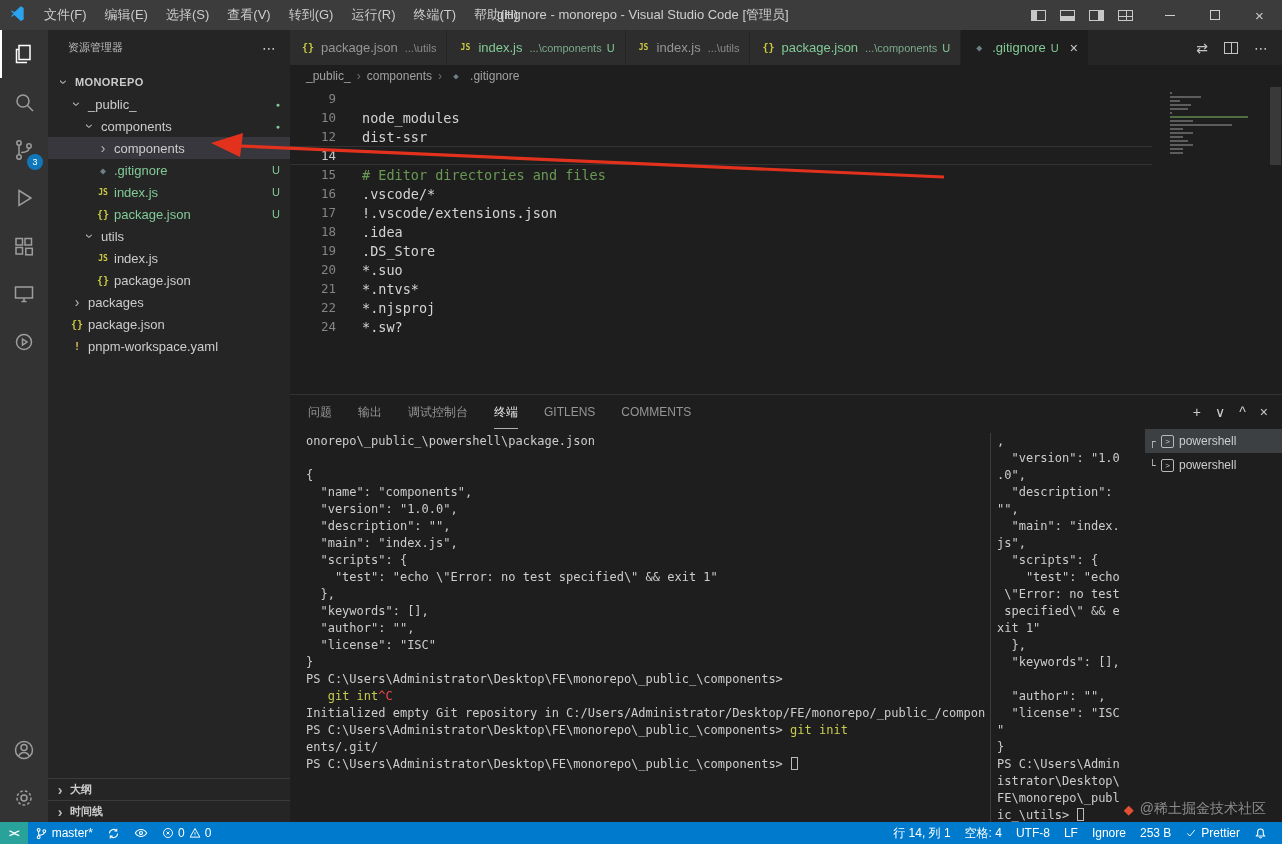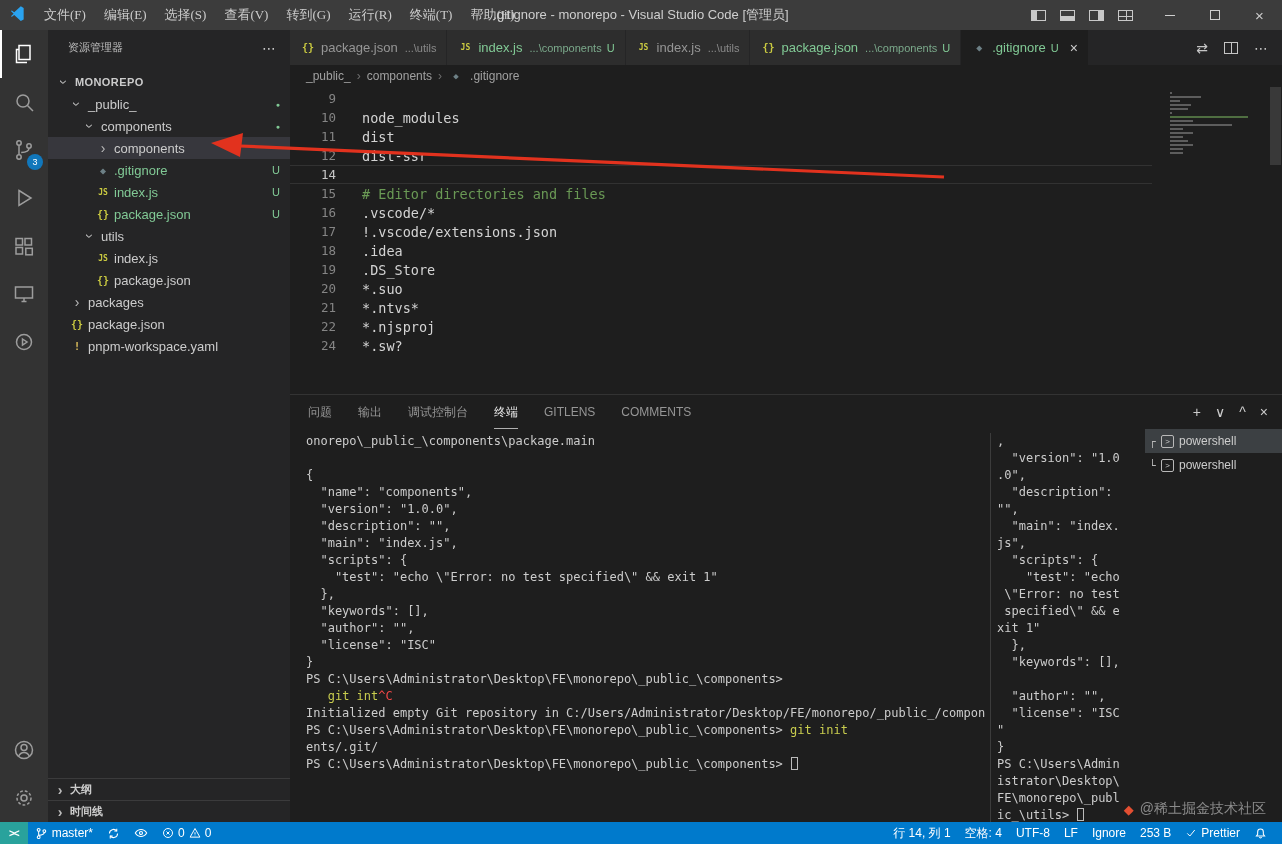--- a/index.html
+++ b/index.html
@@ -7,21 +7,21 @@
   --error-red:#f14747; --command-yellow:#c8cc4e; --arrow-red:#e2321e;
   --badge-blue:#1177bb; --remote-teal:#29a29c;
 }
 *{margin:0;padding:0;box-sizing:border-box;}
 html,body{width:1282px;height:844px;overflow:hidden;background:#1e1e1e;
   font-family:"Liberation Sans","DejaVu Sans",sans-serif;color:#cccccc;}
 
 #titlebar{position:absolute;top:0;left:0;right:0;height:30px;background:#3c3c3c;display:flex;align-items:center;font-size:13px;z-index:5;}
 #vscode-logo{width:18px;height:18px;margin:0 8px 0 9px;flex:none;}
 #menus{display:flex;height:100%;}
-.menu-item{padding:0 9px;display:flex;align-items:center;cursor:pointer;white-space:nowrap;font-family:Liberation Serif, serif;}
+.menu-item{padding:0 9px;display:flex;align-items:center;cursor:pointer;white-space:nowrap;}
 #window-title{position:absolute;left:50%;transform:translateX(-50%);white-space:nowrap;color:#cfcfcf;pointer-events:none;}
 .tb-right{margin-left:auto;display:flex;align-items:center;height:100%;}
 .layout-icons{display:flex;gap:14px;margin-right:14px;align-items:center;}
 .wbox{width:15px;height:11px;border:1px solid #c8c8c8;display:inline-block;position:relative;cursor:pointer;}
 .wbox.fleft::before{content:"";position:absolute;left:0;top:0;bottom:0;width:5px;background:#c8c8c8;}
 .wbox.fbottom::before{content:"";position:absolute;left:0;right:0;bottom:0;height:4px;background:#c8c8c8;}
 .wbox.fright::before{content:"";position:absolute;right:0;top:0;bottom:0;width:5px;background:#c8c8c8;}
 .wbox.grid::before{content:"";position:absolute;left:7px;top:0;bottom:0;border-left:1px solid #c8c8c8;}
 .wbox.grid::after{content:"";position:absolute;top:5px;left:0;right:0;border-top:1px solid #c8c8c8;}
 .winbtn{width:45px;height:30px;display:flex;align-items:center;justify-content:center;cursor:pointer;font-size:15px;}
@@ -363,24 +363,20 @@
   <div id="code">
       <div class="code-line">
         <span class="ln">9</span>
         <span class="codetext"></span>
       </div>
       <div class="code-line">
         <span class="ln">10</span>
         <span class="codetext">node_modules</span>
       </div>
       <div class="code-line">
-        <span class="ln">11</span>
-        <span class="codetext">dist</span>
-      </div>
-      <div class="code-line">
         <span class="ln">12</span>
         <span class="codetext">dist-ssr</span>
       </div>
       <div class="code-line current">
         <span class="ln">14</span>
         <span class="codetext"></span>
       </div>
       <div class="code-line">
         <span class="ln">15</span>
         <span class="codetext comment"># Editor directories and files</span>
@@ -450,21 +446,21 @@
         <div class="ptab">COMMENTS</div>
       </div>
     <div class="panel-actions">
       <span class="pa">+</span>
       <span class="pa">∨</span>
       <span class="pa">^</span>
       <span class="pa">×</span>
     </div>
   </div>
   <div id="term-left">
-      <div class="tline"><span>onorepo\_public_\components\package.main</span></div>
+      <div class="tline"><span>onorepo\_public_\powershell\package.json</span></div>
       <div class="tline">&nbsp;</div>
       <div class="tline"><span>{</span></div>
       <div class="tline"><span>  "name": "components",</span></div>
       <div class="tline"><span>  "version": "1.0.0",</span></div>
       <div class="tline"><span>  "description": "",</span></div>
       <div class="tline"><span>  "main": "index.js",</span></div>
       <div class="tline"><span>  "scripts": {</span></div>
       <div class="tline"><span>    "test": "echo \"Error: no test specified\" &amp;&amp; exit 1"</span></div>
       <div class="tline"><span>  },</span></div>
       <div class="tline"><span>  "keywords": [],</span></div>

